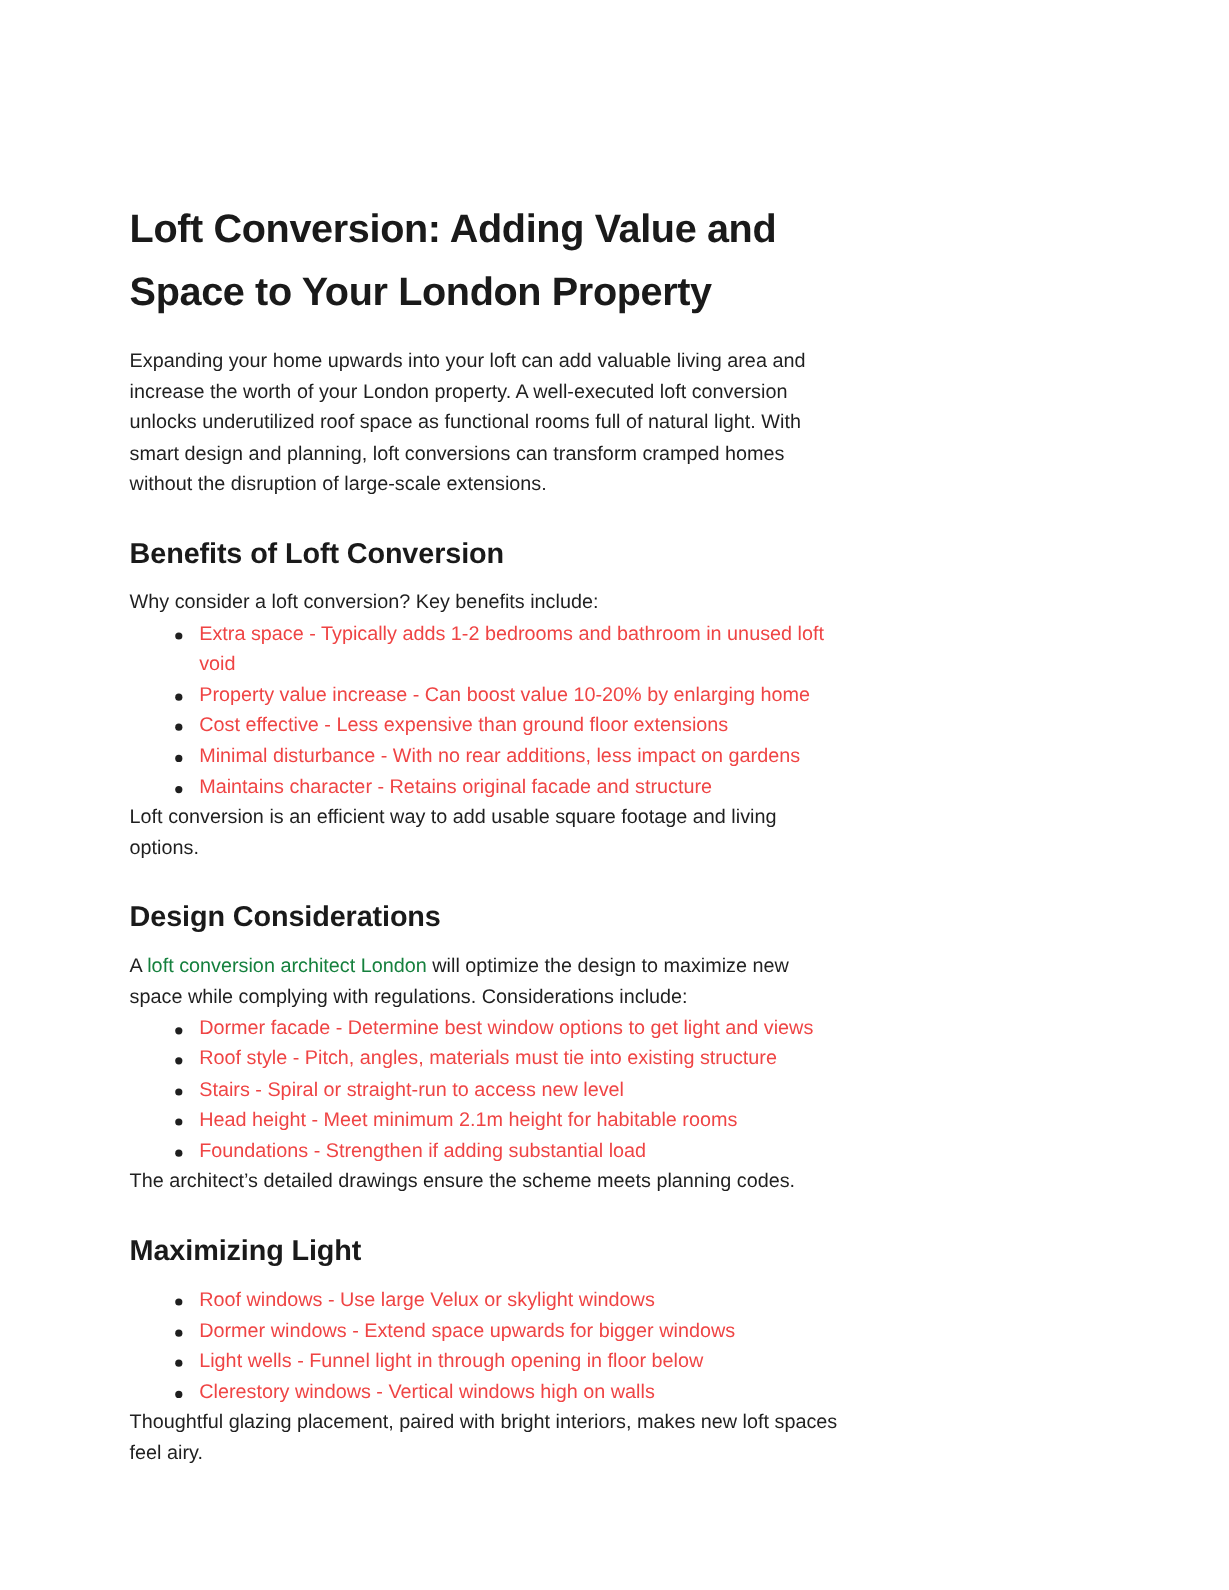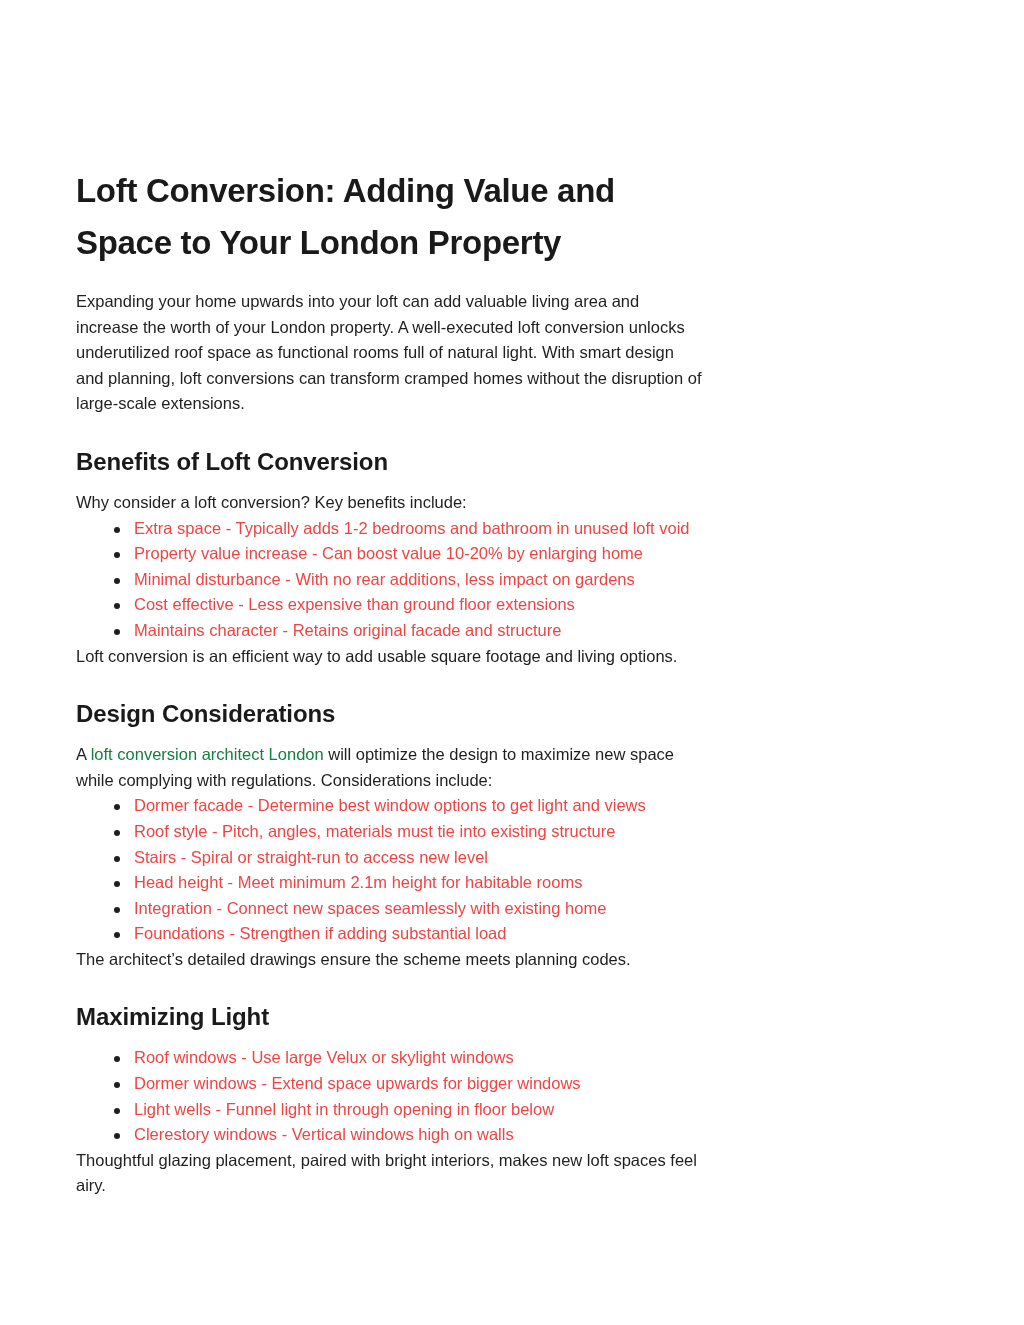--- a/index.html
+++ b/index.html
@@ -11,21 +11,21 @@
     width: 1024px;
     height: 1325px;
     font-family: "Liberation Sans", sans-serif;
     color: #1c1c1c;
     -webkit-font-smoothing: antialiased;
   }
   .page {
     box-sizing: border-box;
     width: 828px;
     min-height: 1325px;
-    padding: 165px 124px 40px 76px;
+    padding: 165px 124px 40px 108px;
     background: #ffffff;
   }
   .doc-title {
     font-size: 33px;
     line-height: 52px;
     font-weight: bold;
     letter-spacing: -0.3px;
     margin: 0 0 20px 0;
     color: #1a1a1a;
   }
@@ -82,34 +82,33 @@
 
   <h1 class="doc-title">Loft Conversion: Adding Value and Space to Your London Property</h1>
 
   <p class="body-text intro">Expanding your home upwards into your loft can add valuable living area and increase the worth of your London property. A well-executed loft conversion unlocks underutilized roof space as functional rooms full of natural light. With smart design and planning, loft conversions can transform cramped homes without the disruption of large-scale extensions.</p>
 
   <h2 class="section-heading">Benefits of Loft Conversion</h2>
   <p class="body-text lead-in">Why consider a loft conversion? Key benefits include:</p>
   <ul class="bullets">
     <li>Extra space - Typically adds 1-2 bedrooms and bathroom in unused loft void</li>
     <li>Property value increase - Can boost value 10-20% by enlarging home</li>
+    <li>Cost effective - Less expensive than ground floor extensions</li>
     <li>Minimal disturbance - With no rear additions, less impact on gardens</li>
-    <li>Cost effective - Less expensive than ground floor extensions</li>
     <li>Maintains character - Retains original facade and structure</li>
   </ul>
   <p class="body-text closing">Loft conversion is an efficient way to add usable square footage and living options.</p>
 
   <h2 class="section-heading">Design Considerations</h2>
   <p class="body-text lead-in"><span>A </span><a class="inline-link" href="#">loft conversion architect London</a><span> will optimize the design to maximize new space while complying with regulations. Considerations include:</span></p>
   <ul class="bullets">
     <li>Dormer facade - Determine best window options to get light and views</li>
     <li>Roof style - Pitch, angles, materials must tie into existing structure</li>
     <li>Stairs - Spiral or straight-run to access new level</li>
     <li>Head height - Meet minimum 2.1m height for habitable rooms</li>
-    <li>Integration - Connect new spaces seamlessly with existing home</li>
     <li>Foundations - Strengthen if adding substantial load</li>
   </ul>
   <p class="body-text closing">The architect’s detailed drawings ensure the scheme meets planning codes.</p>
 
   <h2 class="section-heading">Maximizing Light</h2>
   <ul class="bullets">
     <li>Roof windows - Use large Velux or skylight windows</li>
     <li>Dormer windows - Extend space upwards for bigger windows</li>
     <li>Light wells - Funnel light in through opening in floor below</li>
     <li>Clerestory windows - Vertical windows high on walls</li>

